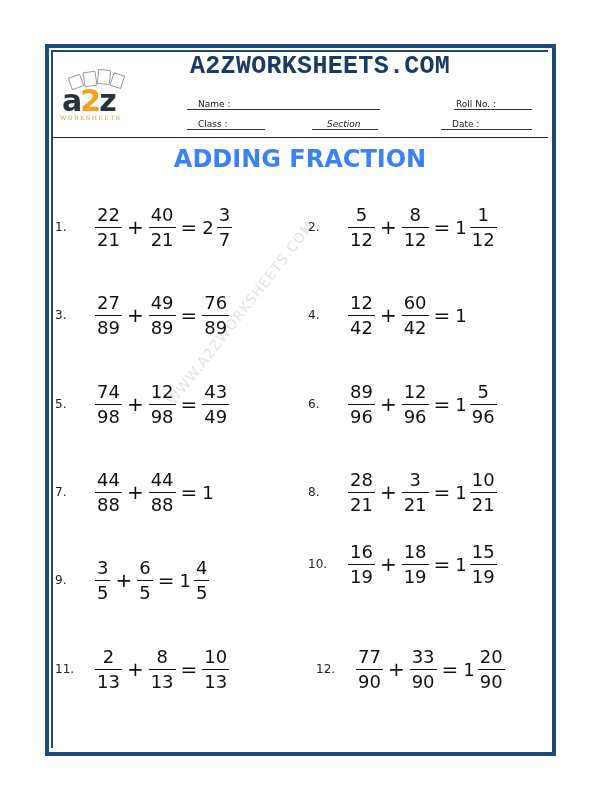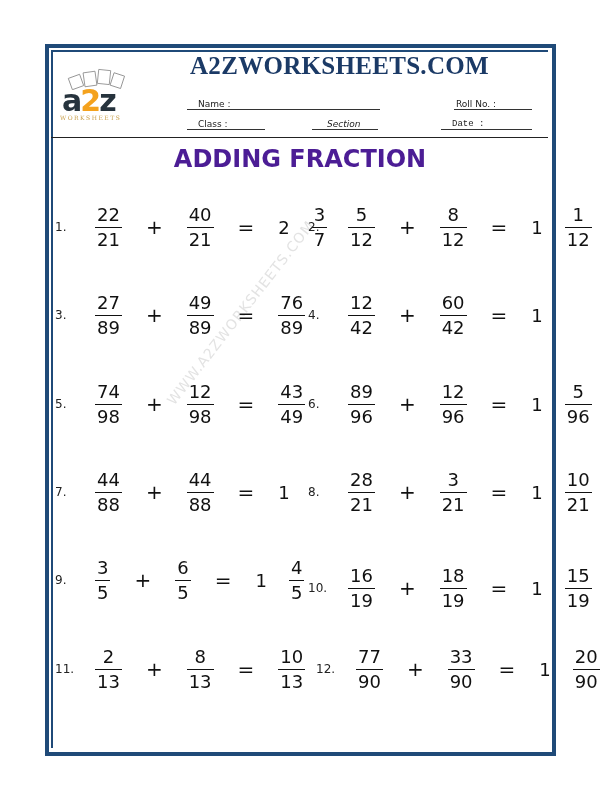--- a/index.html
+++ b/index.html
@@ -38,21 +38,21 @@
       left: 51px;
       top: 137px;
       width: 497px;
       height: 1px;
       background: #222;
     }
     .site-title {
       position: absolute;
       left: 190px;
       top: 52px;
-      font-family: Liberation Serif, serif;
+      font-family: Liberation Mono, monospace;
       font-weight: bold;
       font-size: 25px;
       color: #1b3a66;
       letter-spacing: 0.3px;
     }
     .logo {
       position: absolute;
       left: 58px;
       top: 68px;
       width: 80px;
@@ -104,21 +104,21 @@
     }
     .page-title {
       position: absolute;
       left: 0;
       width: 600px;
       top: 145px;
       text-align: center;
       font-family: "DejaVu Sans", sans-serif;
       font-weight: bold;
       font-size: 24px;
-      color: #4c1d95;
+      color: #3b82f6;
     }
     .watermark {
       position: absolute;
       left: 170px;
       top: 395px;
       font-family: "DejaVu Sans", sans-serif;
       font-size: 14px;
       color: #e3e3e3;
       transform: rotate(-52deg);
       transform-origin: left center;
@@ -137,21 +137,20 @@
       font-size: 12px;
       color: #222;
       width: 38px;
     }
     .eq {
       display: flex;
       align-items: center;
       font-family: "DejaVu Sans", sans-serif;
       font-size: 18px;
       color: #111;
-      gap: 19px;
     }
     .frac {
       display: inline-flex;
       flex-direction: column;
       align-items: center;
       margin: 0 2px;
     }
     .frac .n, .frac .d {
       line-height: 24px;
       padding: 0 2px;
@@ -194,21 +193,21 @@
 
 <span class="field-label" style="left:408px; top:99px;">Roll No. :</span>
 <div class="field-line" style="left:454px; top:109px; width:78px;"></div>
 
 <span class="field-label" style="left:150px; top:119px;">Class :</span>
 <div class="field-line" style="left:187px; top:129px; width:78px;"></div>
 
 <span class="field-label" style="left:279px; top:119px;font-style:italic;">Section</span>
 <div class="field-line" style="left:312px; top:129px; width:66px;"></div>
 
-<span class="field-label" style="left:404px; top:119px;font-family:Liberation Mono, monospace;">Date :</span>
+<span class="field-label" style="left:404px; top:119px;">Date :</span>
 <div class="field-line" style="left:441px; top:129px; width:91px;"></div>
 
 <div class="header-divider"></div>
 
 <div class="page-title">ADDING FRACTION</div>
 
 <div class="watermark">WWW.A2ZWORKSHEETS.COM</div>
 
 <div id="problems">
     <div class="problem" style="left: 55px; top: 197px;">
@@ -399,21 +398,21 @@
         </span>
         <span class="op">=</span>
         <span class="whole">1</span>
         <span class="frac">
           <span class="n">4</span>
           <span class="bar"></span>
           <span class="d">5</span>
         </span>
       </span>
     </div>
-    <div class="problem" style="left: 308px; top: 558px;">
+    <div class="problem" style="left: 308px; top: 534px;">
       <span class="prob-num">10.</span>
       <span class="eq">
         <span class="frac">
           <span class="n">16</span>
           <span class="bar"></span>
           <span class="d">19</span>
         </span>
         <span class="op">+</span>
         <span class="frac">
           <span class="n">18</span>

